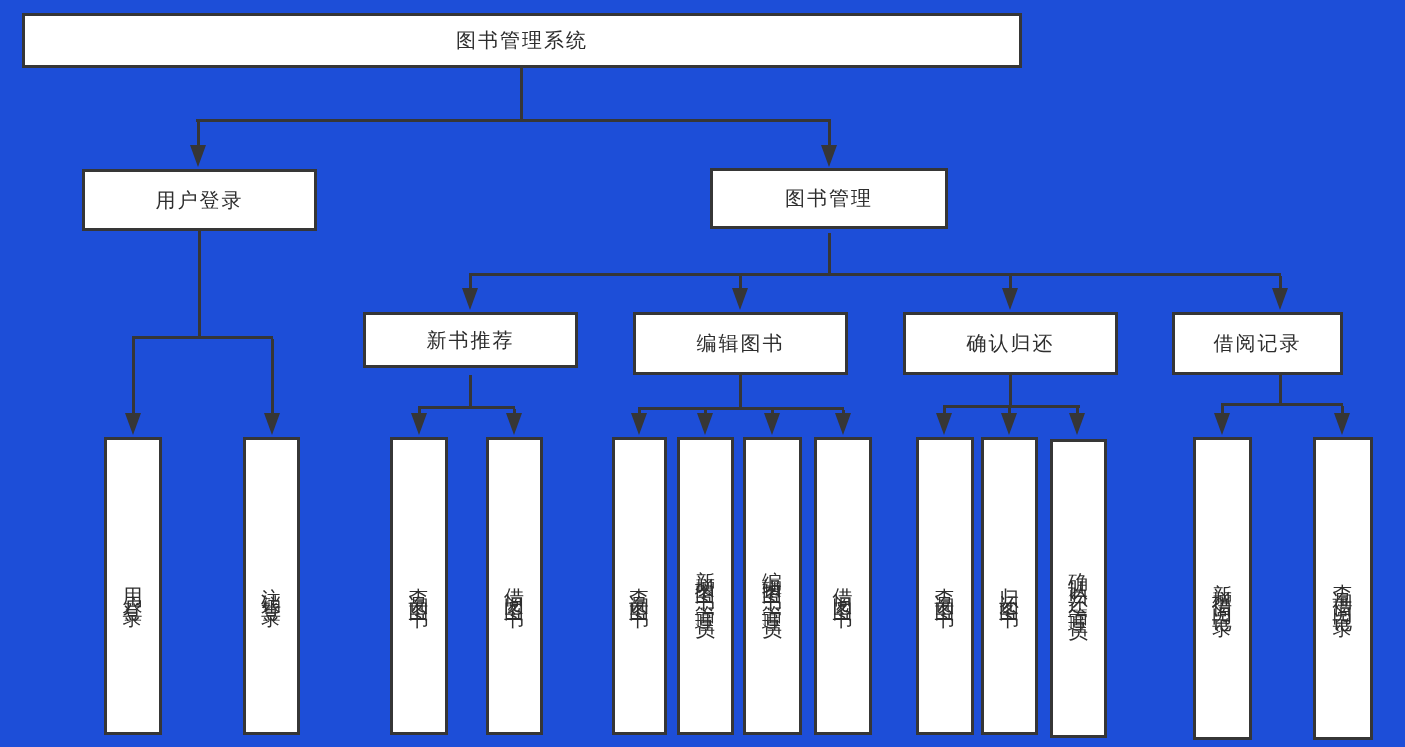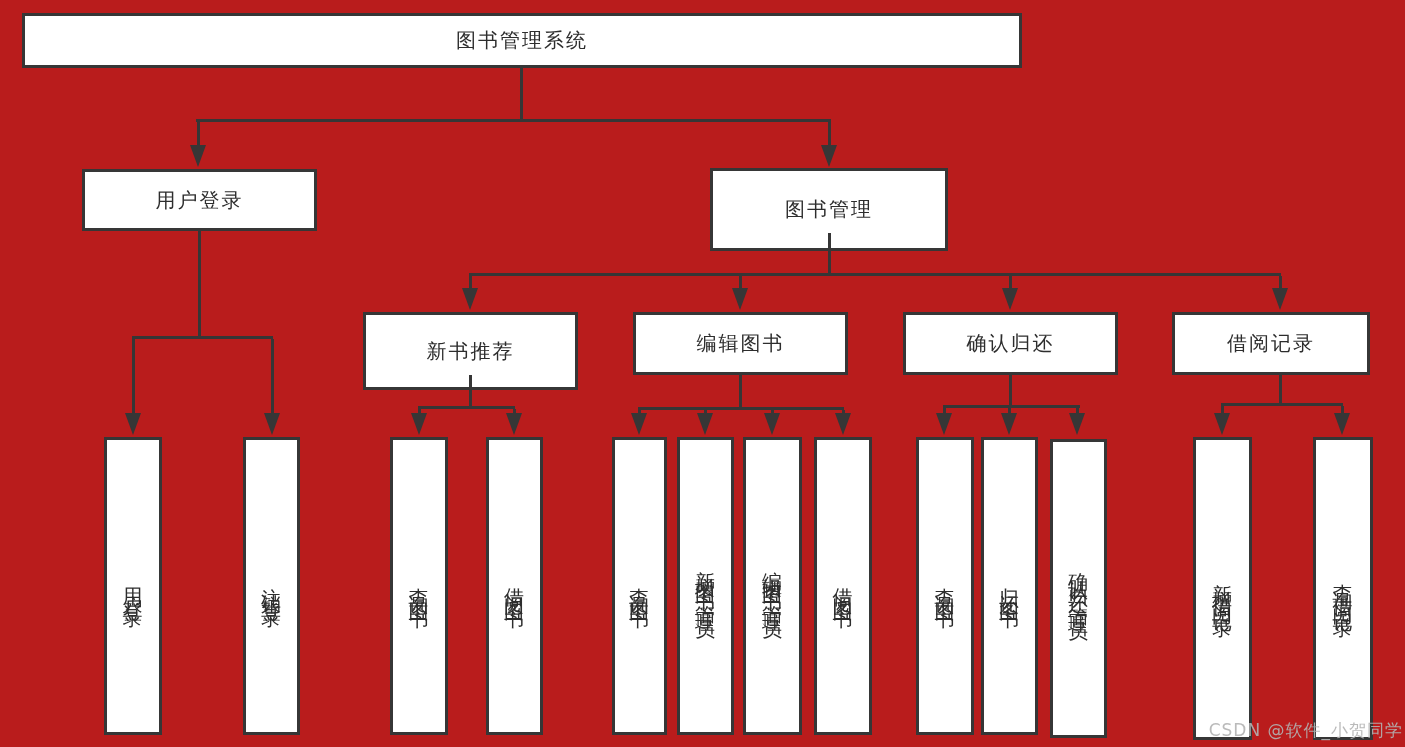--- a/index.html
+++ b/index.html
@@ -3,21 +3,21 @@
 <meta charset="utf-8">
 <style>
   :root{
     --ln:#363636;
     --txt:#2d2d2d;
   }
   html,body{margin:0;padding:0;background:#ffffff;}
   .canvas{
     position:relative;
     width:1405px;height:747px;
-    background:#b91c1c;
+    background:#1d4ed8;
     font-family:"DejaVu Sans","Liberation Sans",sans-serif;
     color:var(--txt);
     overflow:hidden;
   }
   
   .box{
     position:absolute;
     background:#ffffff;
     border:3px solid var(--ln);
     box-sizing:border-box;
@@ -68,21 +68,21 @@
   <div class="vl" style="left:520px;top:68px;height:51px;"></div>
   <div class="hl" style="left:196px;top:119px;width:635px;"></div>
   <div class="vl" style="left:197px;top:122px;height:24px;"></div>
   <div class="ar" style="left:190px;top:145px;"></div>
   <div class="vl" style="left:828px;top:122px;height:24px;"></div>
   <div class="ar" style="left:821px;top:145px;"></div>
 
   <div class="box" style="left:82px;top:169px;width:235px;height:62px;">
     <span>用户登录</span>
   </div>
-  <div class="box" style="left:710px;top:168px;width:238px;height:83px;">
+  <div class="box" style="left:710px;top:168px;width:238px;height:61px;">
     <span>图书管理</span>
   </div>
 
   <div class="vl" style="left:198px;top:231px;height:105px;"></div>
   <div class="hl" style="left:132px;top:336px;width:141px;"></div>
   <div class="vl" style="left:132px;top:339px;height:75px;"></div>
   <div class="ar" style="left:125px;top:413px;"></div>
   <div class="vl" style="left:271px;top:339px;height:75px;"></div>
   <div class="ar" style="left:264px;top:413px;"></div>
 
@@ -90,30 +90,30 @@
   <div class="hl" style="left:469px;top:273px;width:812px;"></div>
   <div class="vl" style="left:469px;top:276px;height:13px;"></div>
   <div class="ar" style="left:462px;top:288px;"></div>
   <div class="vl" style="left:739px;top:276px;height:13px;"></div>
   <div class="ar" style="left:732px;top:288px;"></div>
   <div class="vl" style="left:1009px;top:276px;height:13px;"></div>
   <div class="ar" style="left:1002px;top:288px;"></div>
   <div class="vl" style="left:1279px;top:276px;height:13px;"></div>
   <div class="ar" style="left:1272px;top:288px;"></div>
 
-  <div class="box" style="left:363px;top:312px;width:215px;height:78px;">
+  <div class="box" style="left:363px;top:312px;width:215px;height:56px;">
     <span>新书推荐</span>
   </div>
   <div class="box" style="left:633px;top:312px;width:215px;height:63px;">
     <span>编辑图书</span>
   </div>
   <div class="box" style="left:903px;top:312px;width:215px;height:63px;">
     <span>确认归还</span>
   </div>
-  <div class="box" style="left:1172px;top:312px;width:198px;height:63px;">
+  <div class="box" style="left:1172px;top:312px;width:171px;height:63px;">
     <span>借阅记录</span>
   </div>
 
   <div class="vl" style="left:469px;top:375px;height:31px;"></div>
   <div class="hl" style="left:418px;top:406px;width:97px;"></div>
   <div class="vl" style="left:418px;top:409px;height:5px;"></div>
   <div class="ar" style="left:411px;top:413px;"></div>
   <div class="vl" style="left:513px;top:409px;height:5px;"></div>
   <div class="ar" style="left:506px;top:413px;"></div>
 
@@ -181,15 +181,14 @@
     <span class="vtext">确认归还（管理员）</span>
   </div>
 
   <div class="vbox" style="left:1193px;top:437px;width:59px;height:303px;">
     <span class="vtext">新增借阅记录</span>
   </div>
   <div class="vbox" style="left:1313px;top:437px;width:60px;height:303px;">
     <span class="vtext">查询借阅记录</span>
   </div>
 
-  <div class="watermark">CSDN @软件_小贺同学</div>
 
 </div>
 
 </body></html>

